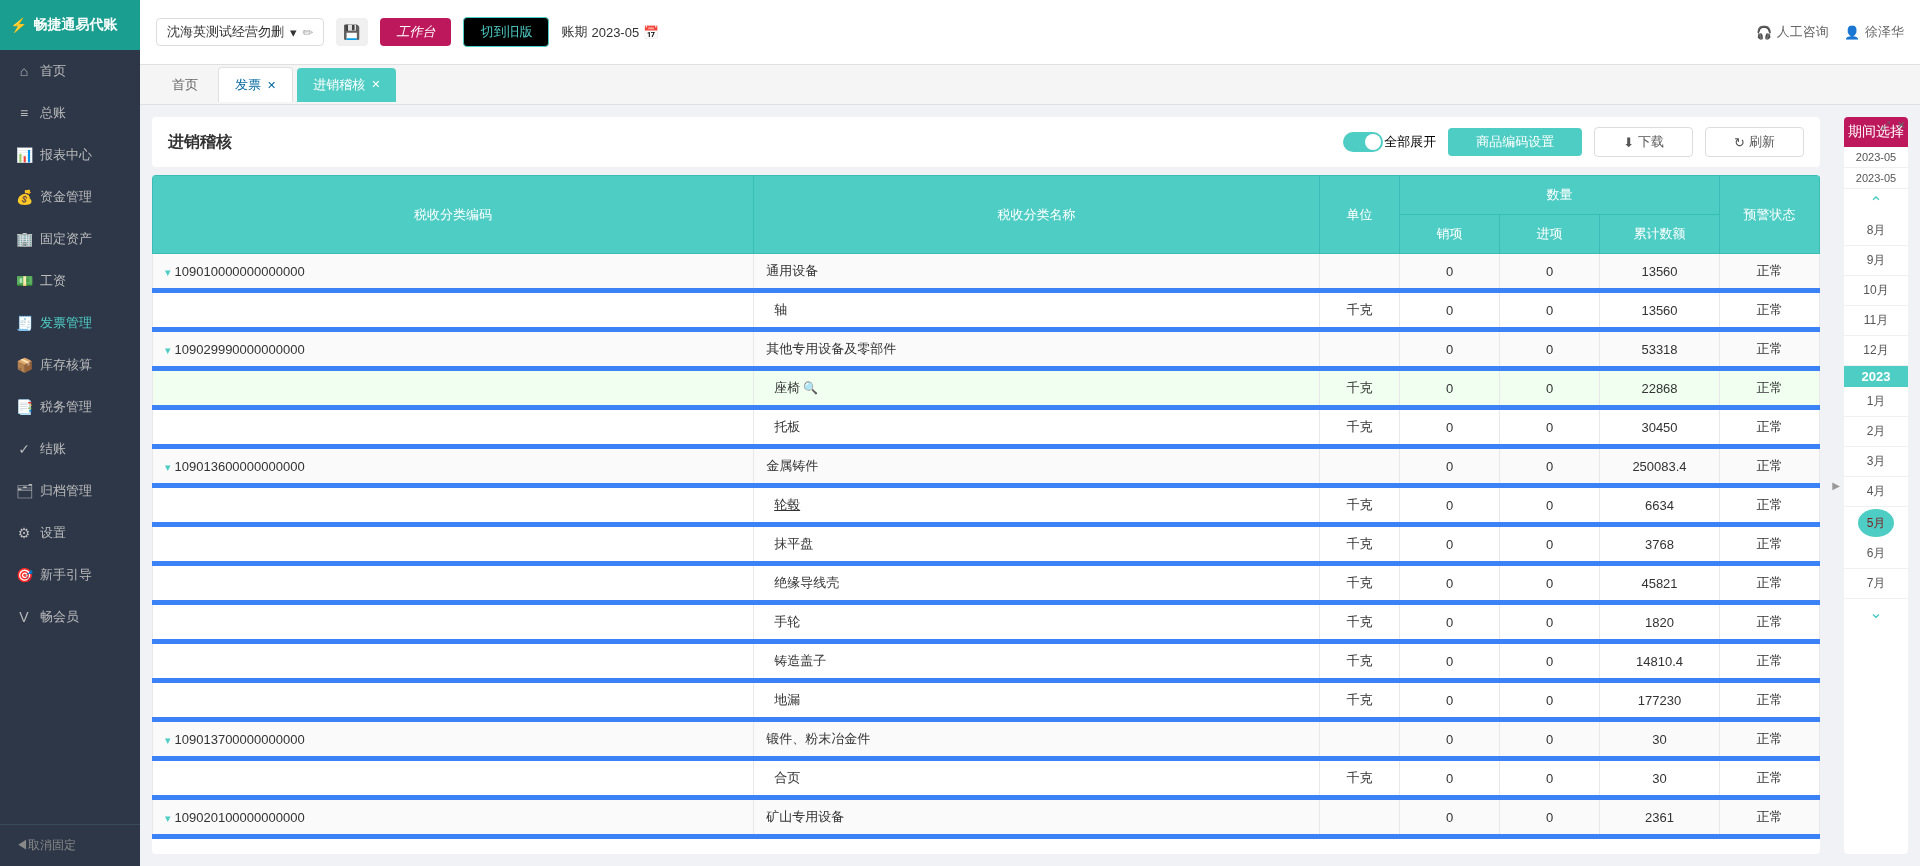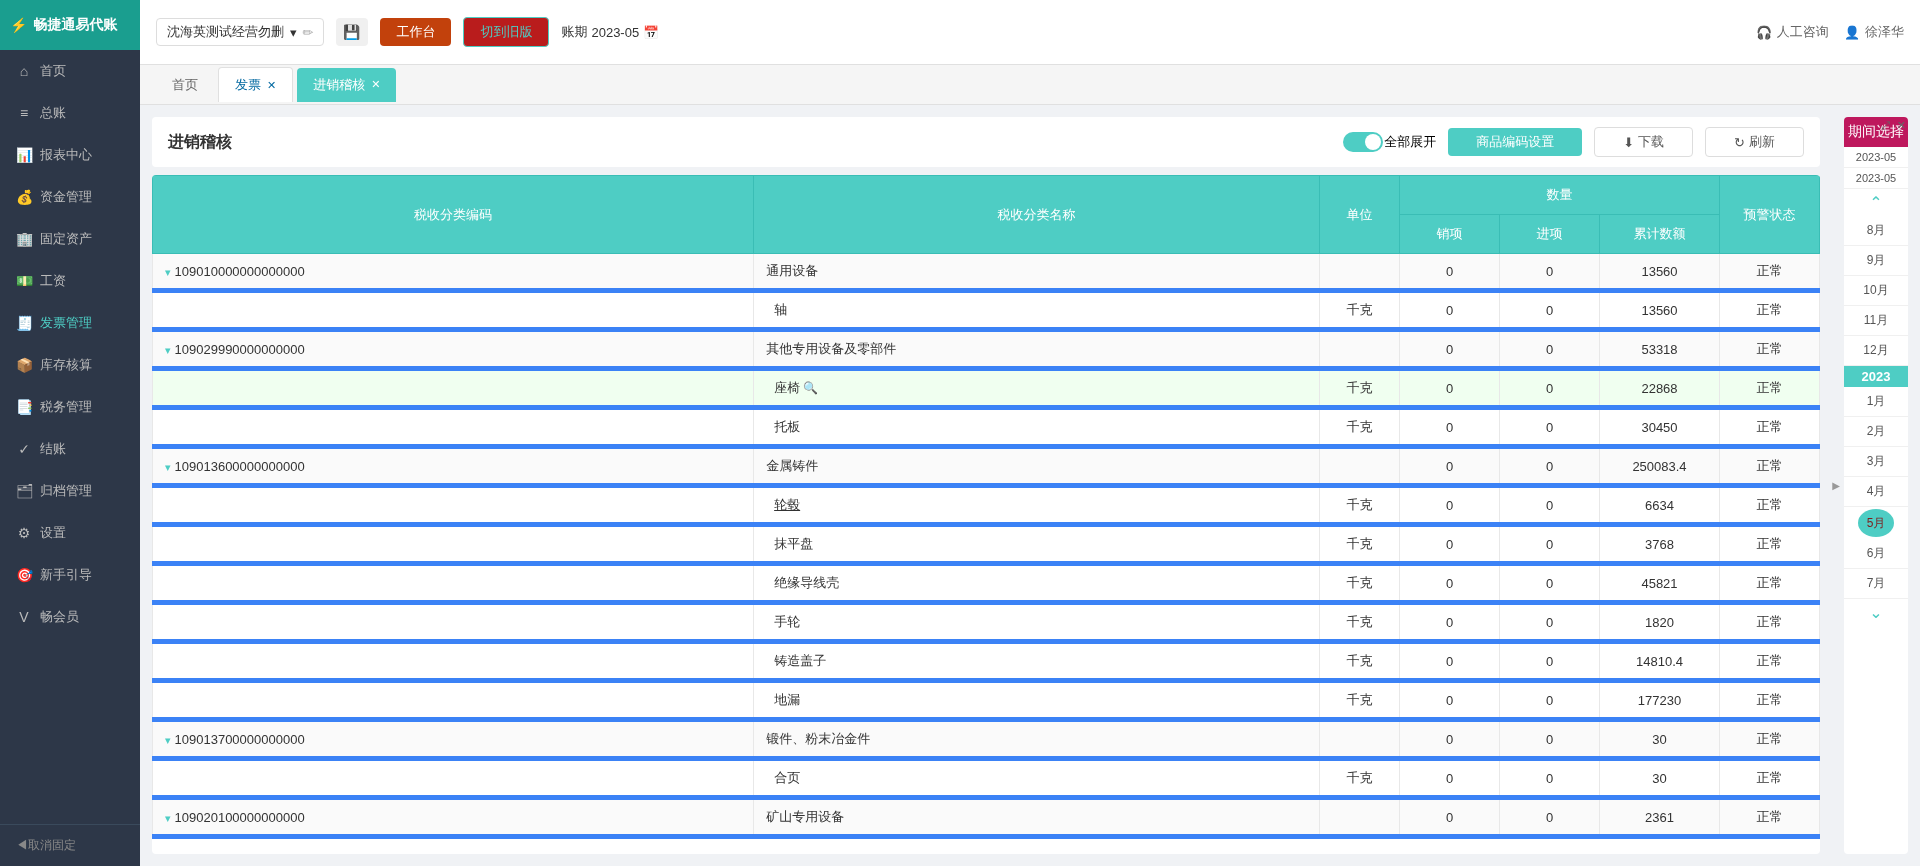--- a/index.html
+++ b/index.html
@@ -13,22 +13,22 @@
     .sidebar-item .icon { font-size: 14px; width: 16px; text-align: center; }
     .sidebar-bottom { margin-top: auto; padding: 12px 16px; color: #888; font-size: 12px; cursor: pointer; border-top: 1px solid #3a4a5c; }
 
     
     .main { flex: 1; display: flex; flex-direction: column; height: 866px; overflow: hidden; }
 
     
     .header { height: 65px; background: white; display: flex; align-items: center; padding: 0 16px; border-bottom: 1px solid #e0e0e0; gap: 12px; }
     .header-company { display: flex; align-items: center; gap: 6px; font-size: 13px; color: #333; border: 1px solid #ddd; padding: 4px 10px; border-radius: 4px; cursor: pointer; }
     .header-btn { padding: 5px 16px; border-radius: 4px; border: none; cursor: pointer; font-size: 13px; }
-    .header-btn-work { background: #c2410c; color: white; }
-    .header-btn-old { background: #b91c1c; border: 1px solid #4ecdc4; color: #4ecdc4; }
+    .header-btn-work { background: #be185d; color: white; font-style: italic; }
+    .header-btn-old { background: #000000; border: 1px solid #4ecdc4; color: #4ecdc4; }
     .header-period { font-size: 13px; color: #333; display: flex; align-items: center; gap: 4px; }
     .header-right { margin-left: auto; display: flex; align-items: center; gap: 16px; color: #666; font-size: 13px; }
 
     
     .tabs { background: #f5f5f5; border-bottom: 1px solid #e0e0e0; display: flex; align-items: center; padding: 0 16px; height: 40px; gap: 4px; }
     .tab { padding: 8px 16px; font-size: 13px; cursor: pointer; display: flex; align-items: center; gap: 6px; border-radius: 4px 4px 0 0; }
     .tab.home { color: #666; }
     .tab.inactive { background: white; border: 1px solid #e0e0e0; border-bottom: none; color: #0369a1; }
     .tab.active { background: #4ecdc4; color: white; }
     .tab-close { font-size: 11px; cursor: pointer; }

